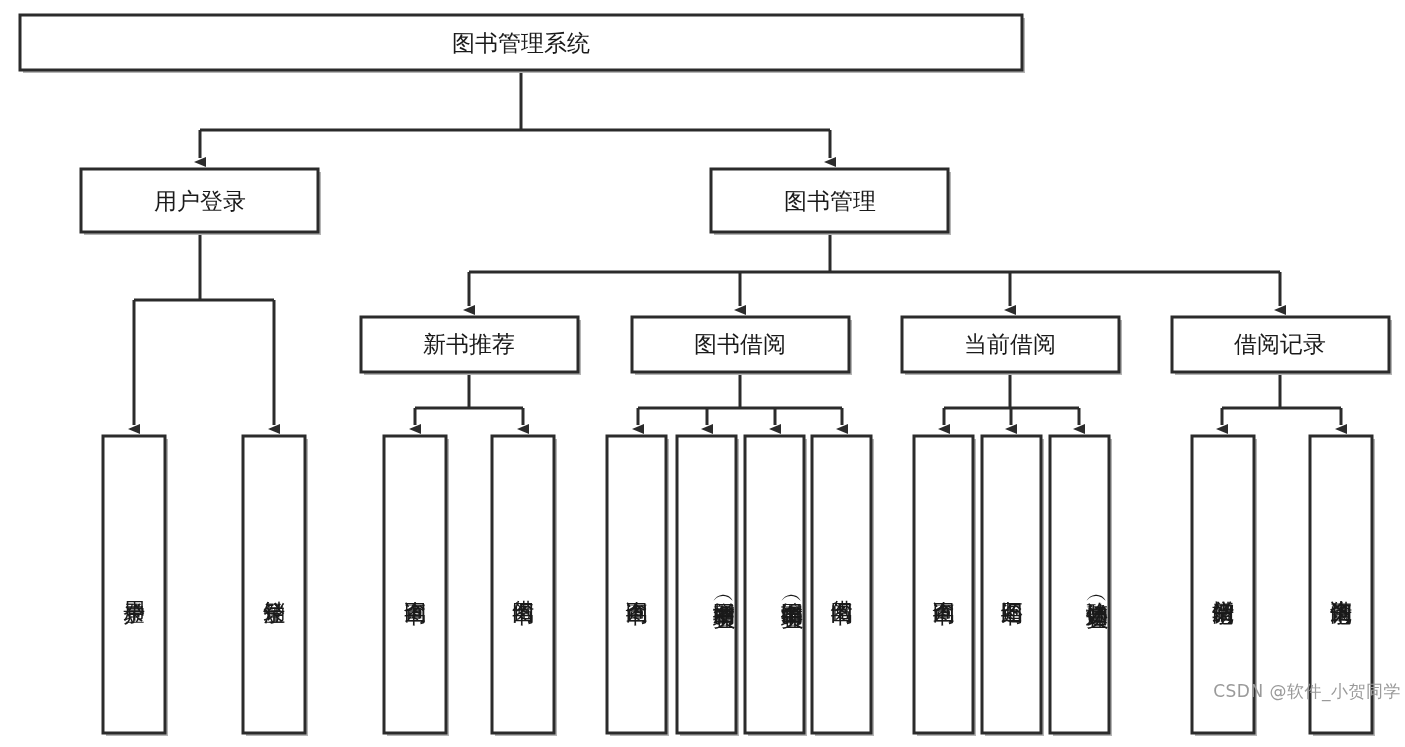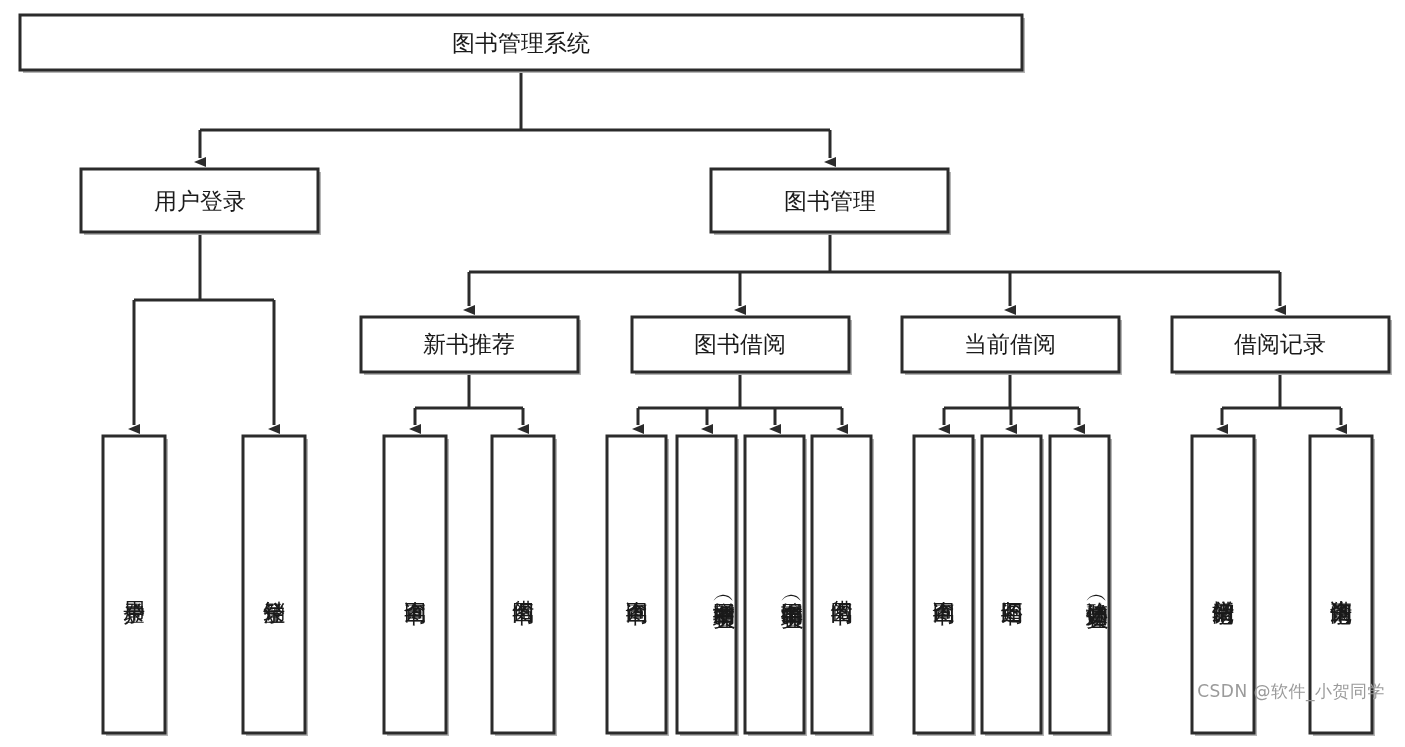--- a/index.html
+++ b/index.html
@@ -46,21 +46,21 @@
   }
   .node-label-h {
     font-family: "DejaVu Sans", "Liberation Sans", sans-serif;
     font-size: 23px;
     fill: #1a1a1a;
     text-anchor: middle;
     dominant-baseline: middle;
   }
   .watermark {
     position: absolute;
-    right: 20px;
+    right: 4px;
     bottom: 4px;
     font-family: "DejaVu Sans", "Liberation Sans", sans-serif;
     font-size: 17px;
     color: #9a9a9a;
     letter-spacing: 0.5px;
     white-space: nowrap;
     pointer-events: none;
   }
   .vlabel {
     position: absolute;

